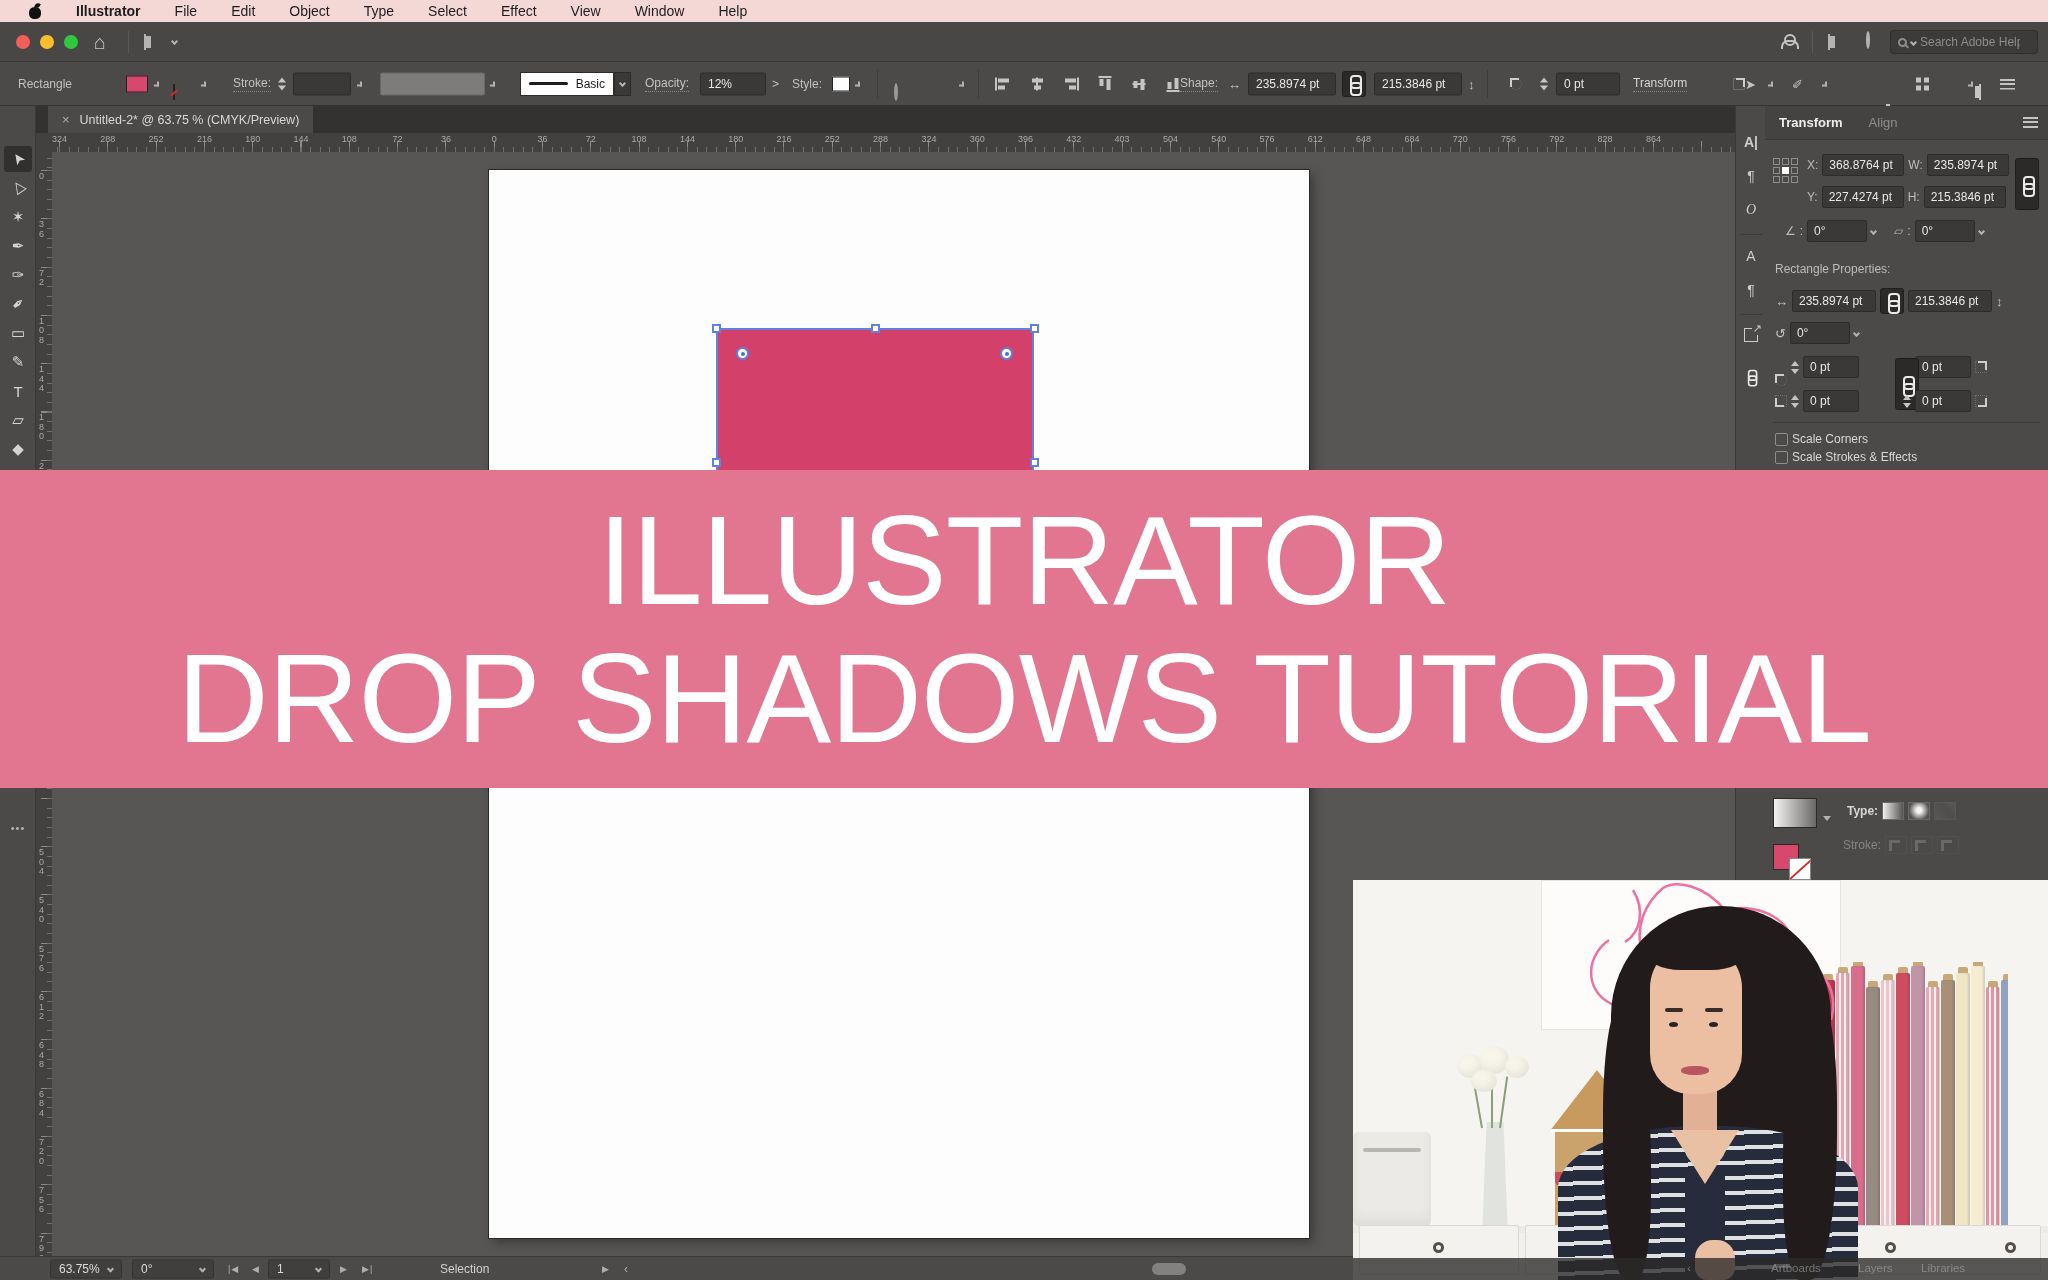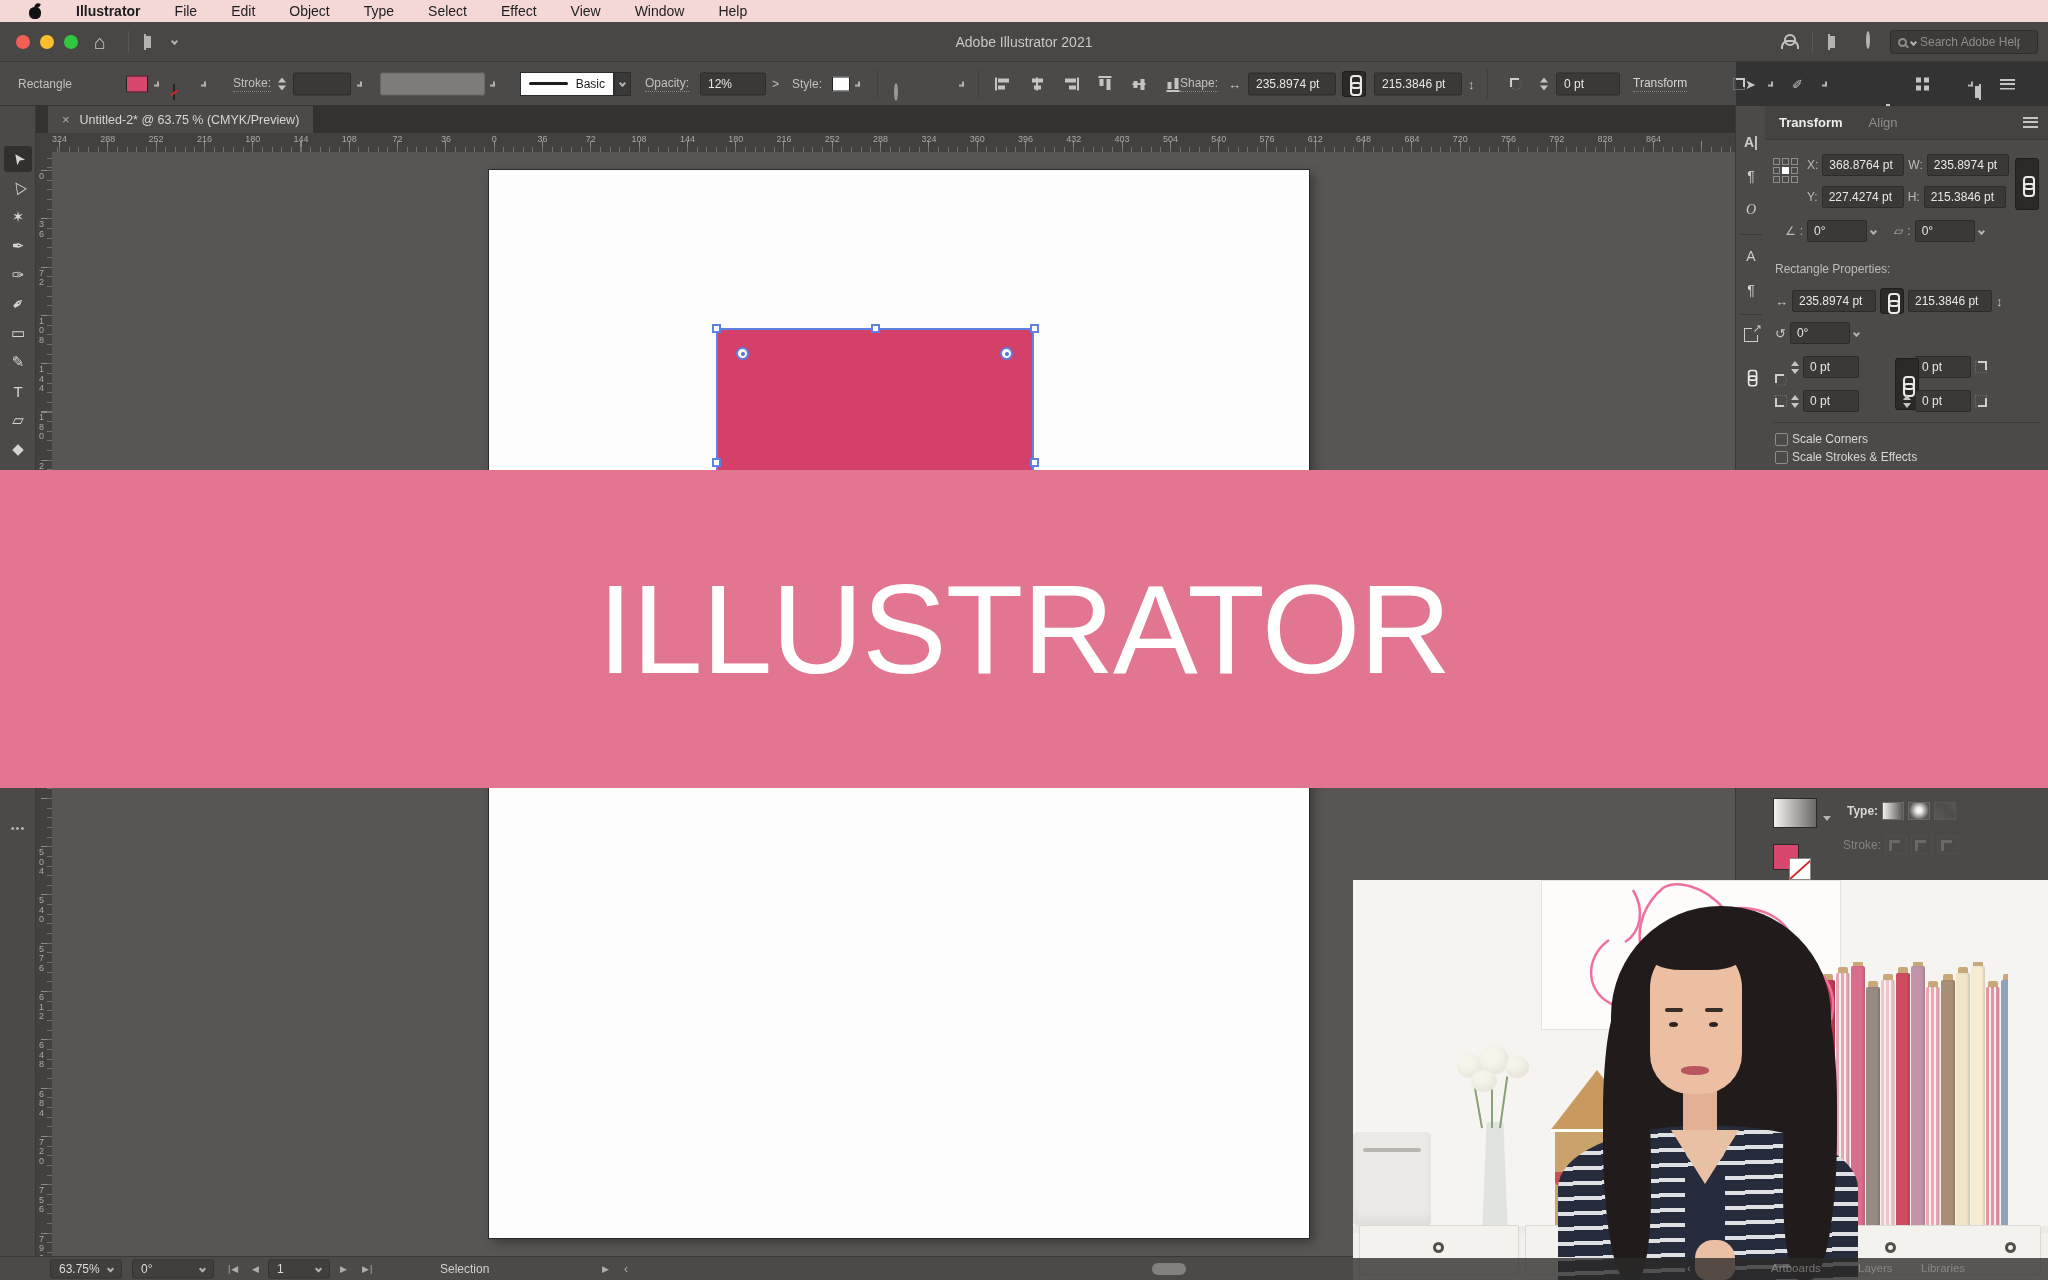--- a/index.html
+++ b/index.html
@@ -26,21 +26,21 @@
 .person{width:16px;height:15px;position:relative}
 .person::before{content:"";position:absolute;left:3px;top:0;width:8px;height:8px;border:2px solid #c6c4c2;border-radius:50%}
 .person::after{content:"";position:absolute;left:0;bottom:-1px;width:14px;height:7px;border:2px solid #c6c4c2;border-bottom:none;border-radius:7px 7px 0 0}
 .bulb{width:13px;height:13px;border:2px solid #b5b3b1;border-radius:50%;position:relative}
 .bulb::after{content:"";position:absolute;left:2px;right:2px;bottom:-5px;height:3px;background:#b5b3b1}
 .lay{width:19px;height:14px;border:1px solid #b5b3b1;position:relative}
 .lay::before{content:"";position:absolute;left:1px;top:1px;bottom:1px;width:5px;background:#b5b3b1}
 .cv{width:7px;height:7px;border-right:2px solid #b3b1af;border-bottom:2px solid #b3b1af;transform:rotate(45deg);display:inline-block;flex:none}
 .cv.sm{width:5px;height:5px}
 
-.controlbar{left:0;top:62px;width:1736px;height:44px;background:#4c4a49;border-bottom:1px solid #353433}
+.controlbar{left:0;top:62px;width:2048px;height:44px;background:#4c4a49;border-bottom:1px solid #353433}
 .controlbar>*{position:absolute;top:50%;transform:translateY(-50%)}
 .lbl{color:#c2c0be;font-size:12px;white-space:nowrap}
 .lbl.dot{border-bottom:1px dotted #8a8886;padding-bottom:1px}
 .well{background:#3a3938;border:1px solid #2d2c2b;border-radius:2px;color:#e9e7e5;font-size:12px;display:flex;align-items:center;padding:0 7px;height:23px;white-space:nowrap}
 .swatch{width:22px;height:17px;border:1px solid #242322}
 .swatch.none{background:#fff;position:relative;overflow:hidden}
 .swatch.none::after{content:"";position:absolute;left:-4px;right:-4px;top:50%;height:2px;background:#d42a2a;transform:rotate(-38deg)}
 .brushbox{height:24px;background:#fdfdfd;border:1px solid #2d2c2b;display:flex;align-items:center;gap:8px;padding:0 8px;color:#1c1c1c;font-size:12px}
 .brushline{width:46px;height:3px;background:#1c1c1c;border-radius:2px}
 .chevbox{width:17px;height:24px;background:#3a3938;border:1px solid #2d2c2b;display:flex;align-items:center;justify-content:center}
@@ -199,21 +199,20 @@
   </div>
 
   <div class="abs titlebar">
     <span class="tl" style="left:16px;background:#f35f57"></span>
     <span class="tl" style="left:40px;background:#fbbd2e"></span>
     <span class="tl" style="left:64px;background:#2fc840"></span>
     <span class="abs icn" style="left:94px;top:9px;font-size:20px">⌂</span>
     <span class="vline" style="left:128px;top:9px;height:22px"></span>
     <span class="abs lay" style="left:144px;top:13px"></span>
     <span class="abs cv sm" style="left:172px;top:17px"></span>
-    <div class="title-text">Adobe Illustrator 2021</div>
     <span class="abs person" style="left:1779px;top:12px"></span>
     <span class="vline" style="left:1812px;top:9px;height:22px"></span>
     <span class="abs lay" style="left:1826px;top:13px"></span>
     <span class="abs bulb" style="left:1862px;top:11px"></span>
     <div class="searchwell">
       <span class="mag"></span>
       <span class="cv sm"></span>
       <input class="searchin" placeholder="Search Adobe Help" style="">
     </div>
   </div>
@@ -540,20 +539,21 @@
       <span class="gs"></span>
       <span class="gs"></span>
       <span class="gs"></span>
     </div>
     <span class="proxyfill"></span>
     <span class="proxystroke"></span>
   </div>
 
   <div class="abs banner">
     <div class="l1">ILLUSTRATOR</div>
+    <div class="l2">DROP SHADOWS TUTORIAL</div>
   </div>
 
   <div class="abs statusbar">
     <span class="swell" style="left:50px;width:72px;justify-content:space-between">
         <span>63.75%</span>
         <span class="cv sm"></span>
       </span>
     <span class="swell" style="left:132px;width:82px;justify-content:space-between">
         <span>0°</span>
         <span class="cv sm"></span>

